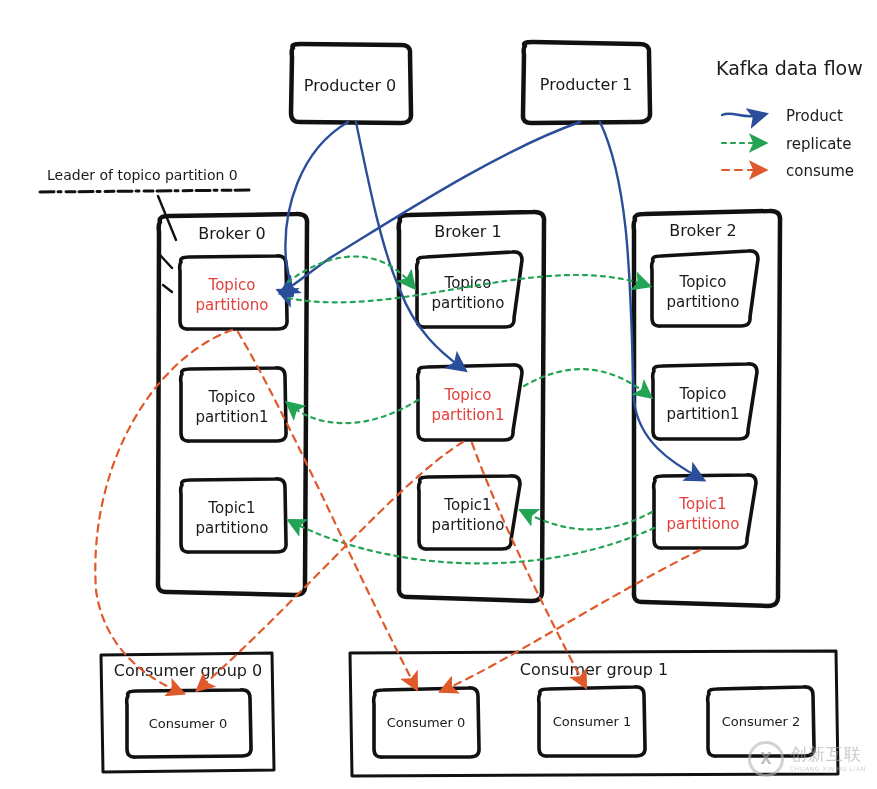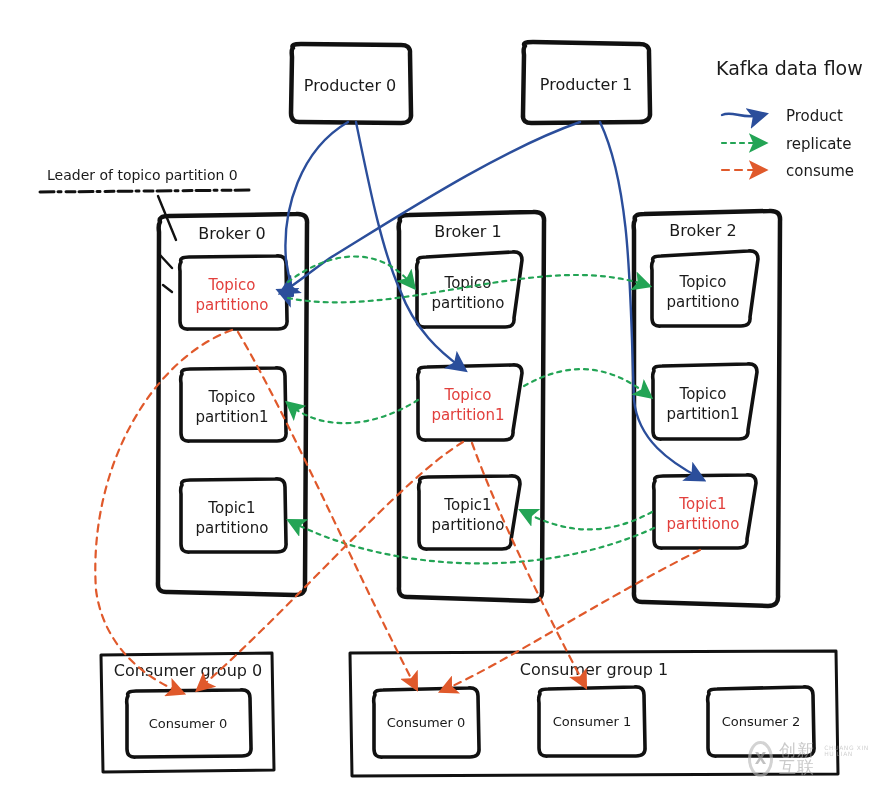--- a/index.html
+++ b/index.html
@@ -41,21 +41,21 @@
   #watermark{
     position:absolute;left:748px;top:736px;width:124px;height:46px;
     display:flex;align-items:center;gap:6px;opacity:.62;
   }
   #watermark .wm-mark{
     width:30px;height:30px;border-radius:50%;border:3px solid #b9b9b9;
     display:flex;align-items:center;justify-content:center;
     color:#9c9c9c;font-size:15px;font-weight:bold;
     font-family:"DejaVu Sans", sans-serif;
   }
-  #watermark .wm-txt{display:flex;flex-direction:row;line-height:1;}
+  #watermark .wm-txt{display:flex;flex-direction:column;line-height:1;}
   #watermark .wm-cn{font-size:17px;color:#a9a9a9;font-family:"DejaVu Sans", sans-serif;letter-spacing:1px;}
   #watermark .wm-py{font-size:6px;color:#b5b5b5;letter-spacing:.6px;margin-top:3px;font-family:"DejaVu Sans", sans-serif;}
 </style>
 </head>
 <body>
 
 <div id="stage">
 
   <svg id="diagram" viewBox="0 0 877 789">
     <defs>

